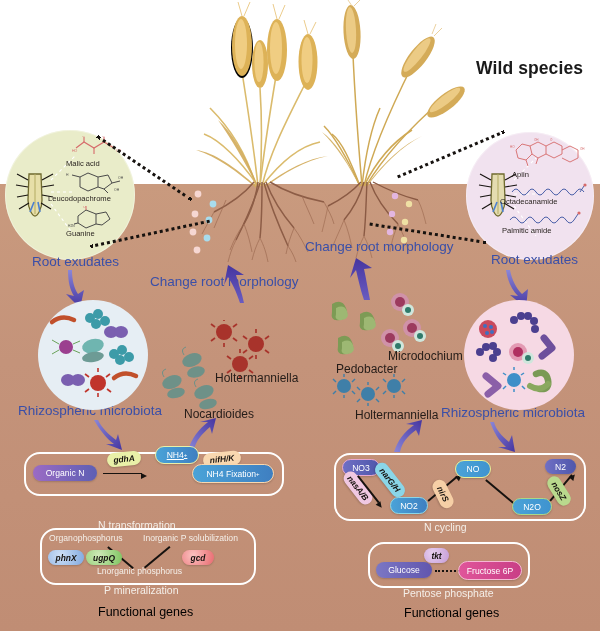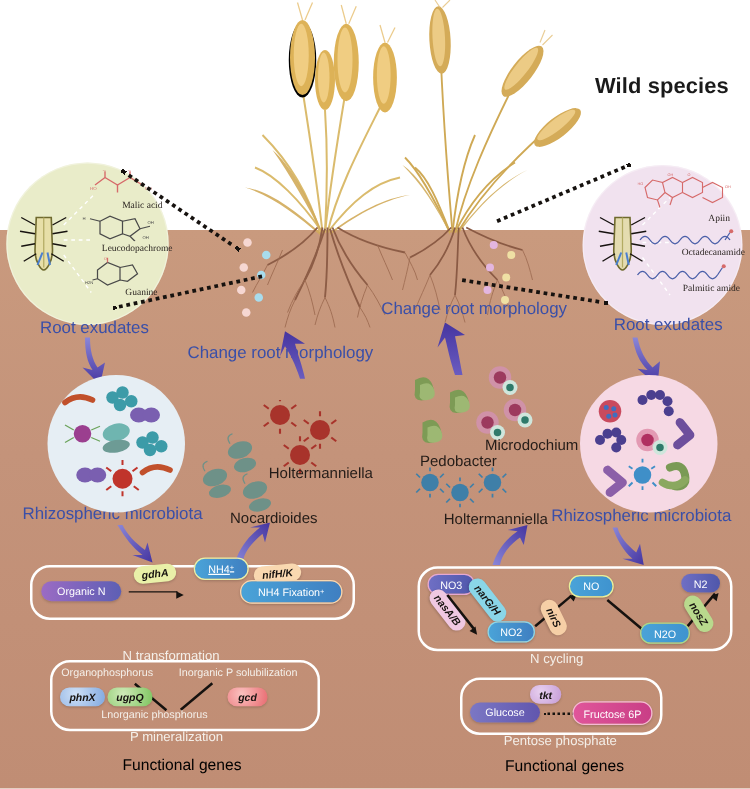--- a/index.html
+++ b/index.html
@@ -8,21 +8,21 @@
 
   
   .sky{position:absolute;left:0;top:0;width:600px;height:184px;background:#ffffff;}
   .soil{position:absolute;left:0;top:184px;width:600px;height:447px;
         background:linear-gradient(180deg,#c99a7e 0%,#c4937a 40%,#c08d74 100%);}
 
   
   .ttl{position:absolute;font-weight:bold;color:#1a1a1a;font-size:17.5px;letter-spacing:.1px;white-space:nowrap;}
   .blue{position:absolute;color:#3a4fa8;font-size:13.5px;white-space:nowrap;}
   .blk{position:absolute;color:#241c18;font-size:12px;white-space:nowrap;}
-  .chem{position:absolute;color:#2a2420;font-size:7.6px;white-space:nowrap;text-align:right;font-family:Liberation Serif, serif;}
+  .chem{position:absolute;color:#2a2420;font-size:7.6px;white-space:nowrap;text-align:left;}
 
   
   .bubble{position:absolute;border-radius:50%;}
   .bub-l{background:#e9ecc9;box-shadow:0 0 0 1px rgba(255,255,255,.35) inset;}
   .bub-r{background:#f1e2ef;box-shadow:0 0 0 1px rgba(255,255,255,.35) inset;}
   .bub-ml{background:#e6eef4;}
   .bub-mr{background:#f6d9e4;}
 
   
   .roottip{position:absolute;}
@@ -605,21 +605,21 @@
   <div class="ln" style="left:170px;top:546px;width:33px;transform:rotate(140deg);"></div>
   <div class="gene" style="left:48px;top:550px;width:36px;height:15px;background:radial-gradient(circle at 35% 35%,#cfe0f6,#7fa8e0);">
     <span>phnX</span>
   </div>
   <div class="gene" style="left:86px;top:550px;width:36px;height:15px;background:radial-gradient(circle at 35% 35%,#cfeab8,#7cc45e);">
     <span>ugpQ</span>
   </div>
   <div class="gene" style="left:182px;top:550px;width:32px;height:15px;background:radial-gradient(circle at 35% 35%,#fbc2c0,#e8686e);">
     <span>gcd</span>
   </div>
-  <div class="sub" style="left:81px;top:566px;font-size:8.6px;">Lnorganic phosphorus</div>
+  <div class="sub" style="left:97px;top:566px;font-size:8.6px;">Lnorganic phosphorus</div>
   <div class="sub" style="left:104px;top:584px;">P mineralization</div>
   <div class="fng" style="left:98px;top:605px;">Functional genes</div>
 
   <div class="panel" style="left:334px;top:453px;width:248px;height:64px;"></div>
   <div class="pill" style="left:342px;top:459px;width:36px;height:15px;background:linear-gradient(90deg,#6f6fc4,#4f57ab);border:1.4px solid #e6a8d0;">
     <span>NO3</span>
   </div>
   <div class="gene" style="left:339px;top:481px;width:38px;height:14px;background:#f0c8e2;transform:rotate(52deg);">
     <span>nasA/B</span>
   </div>

